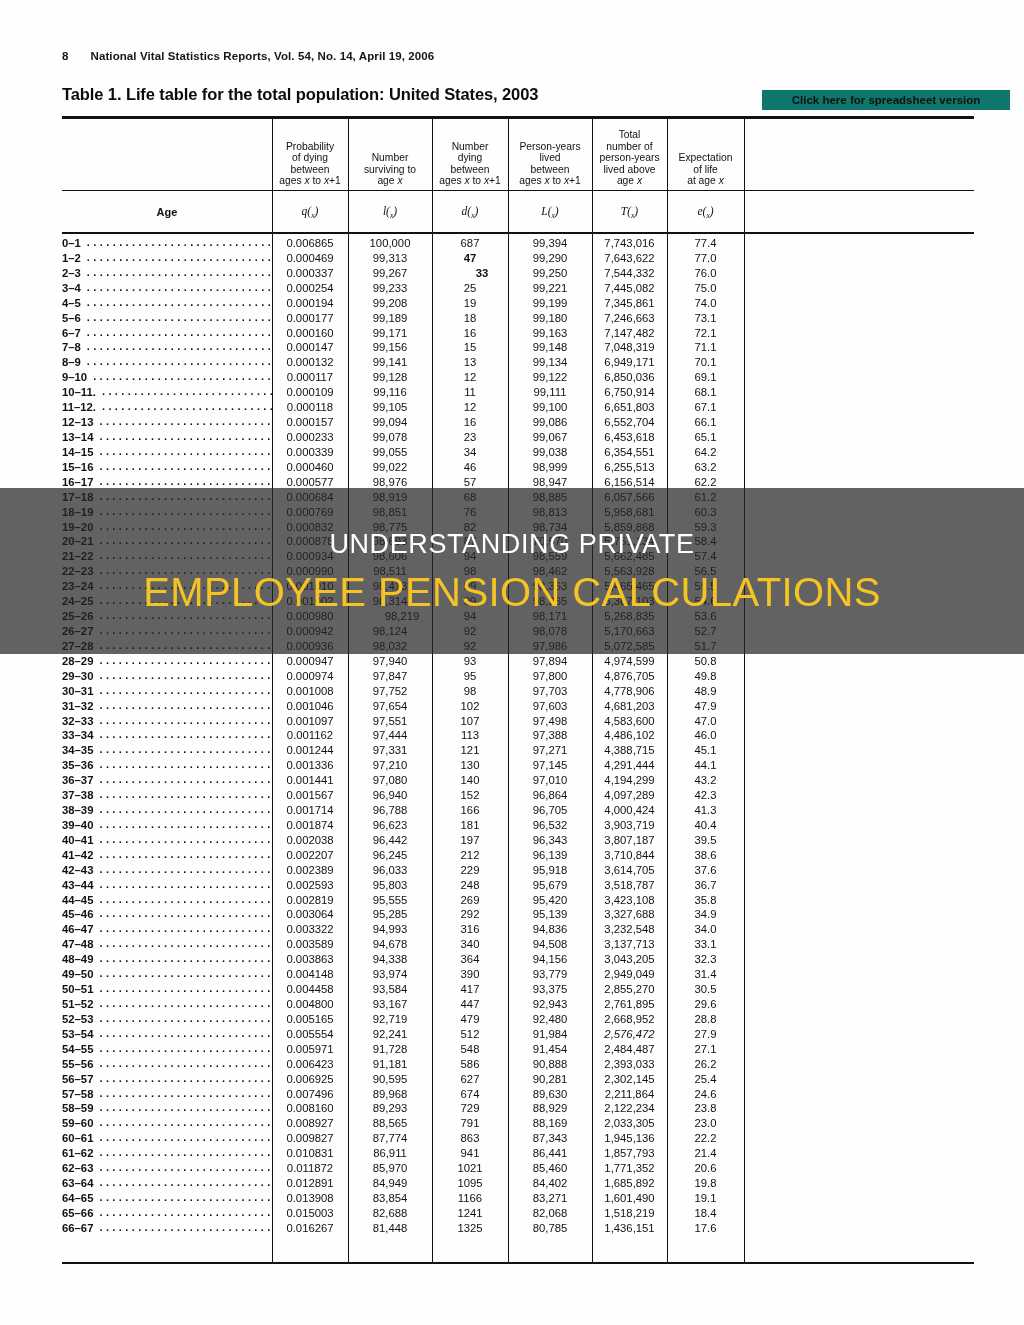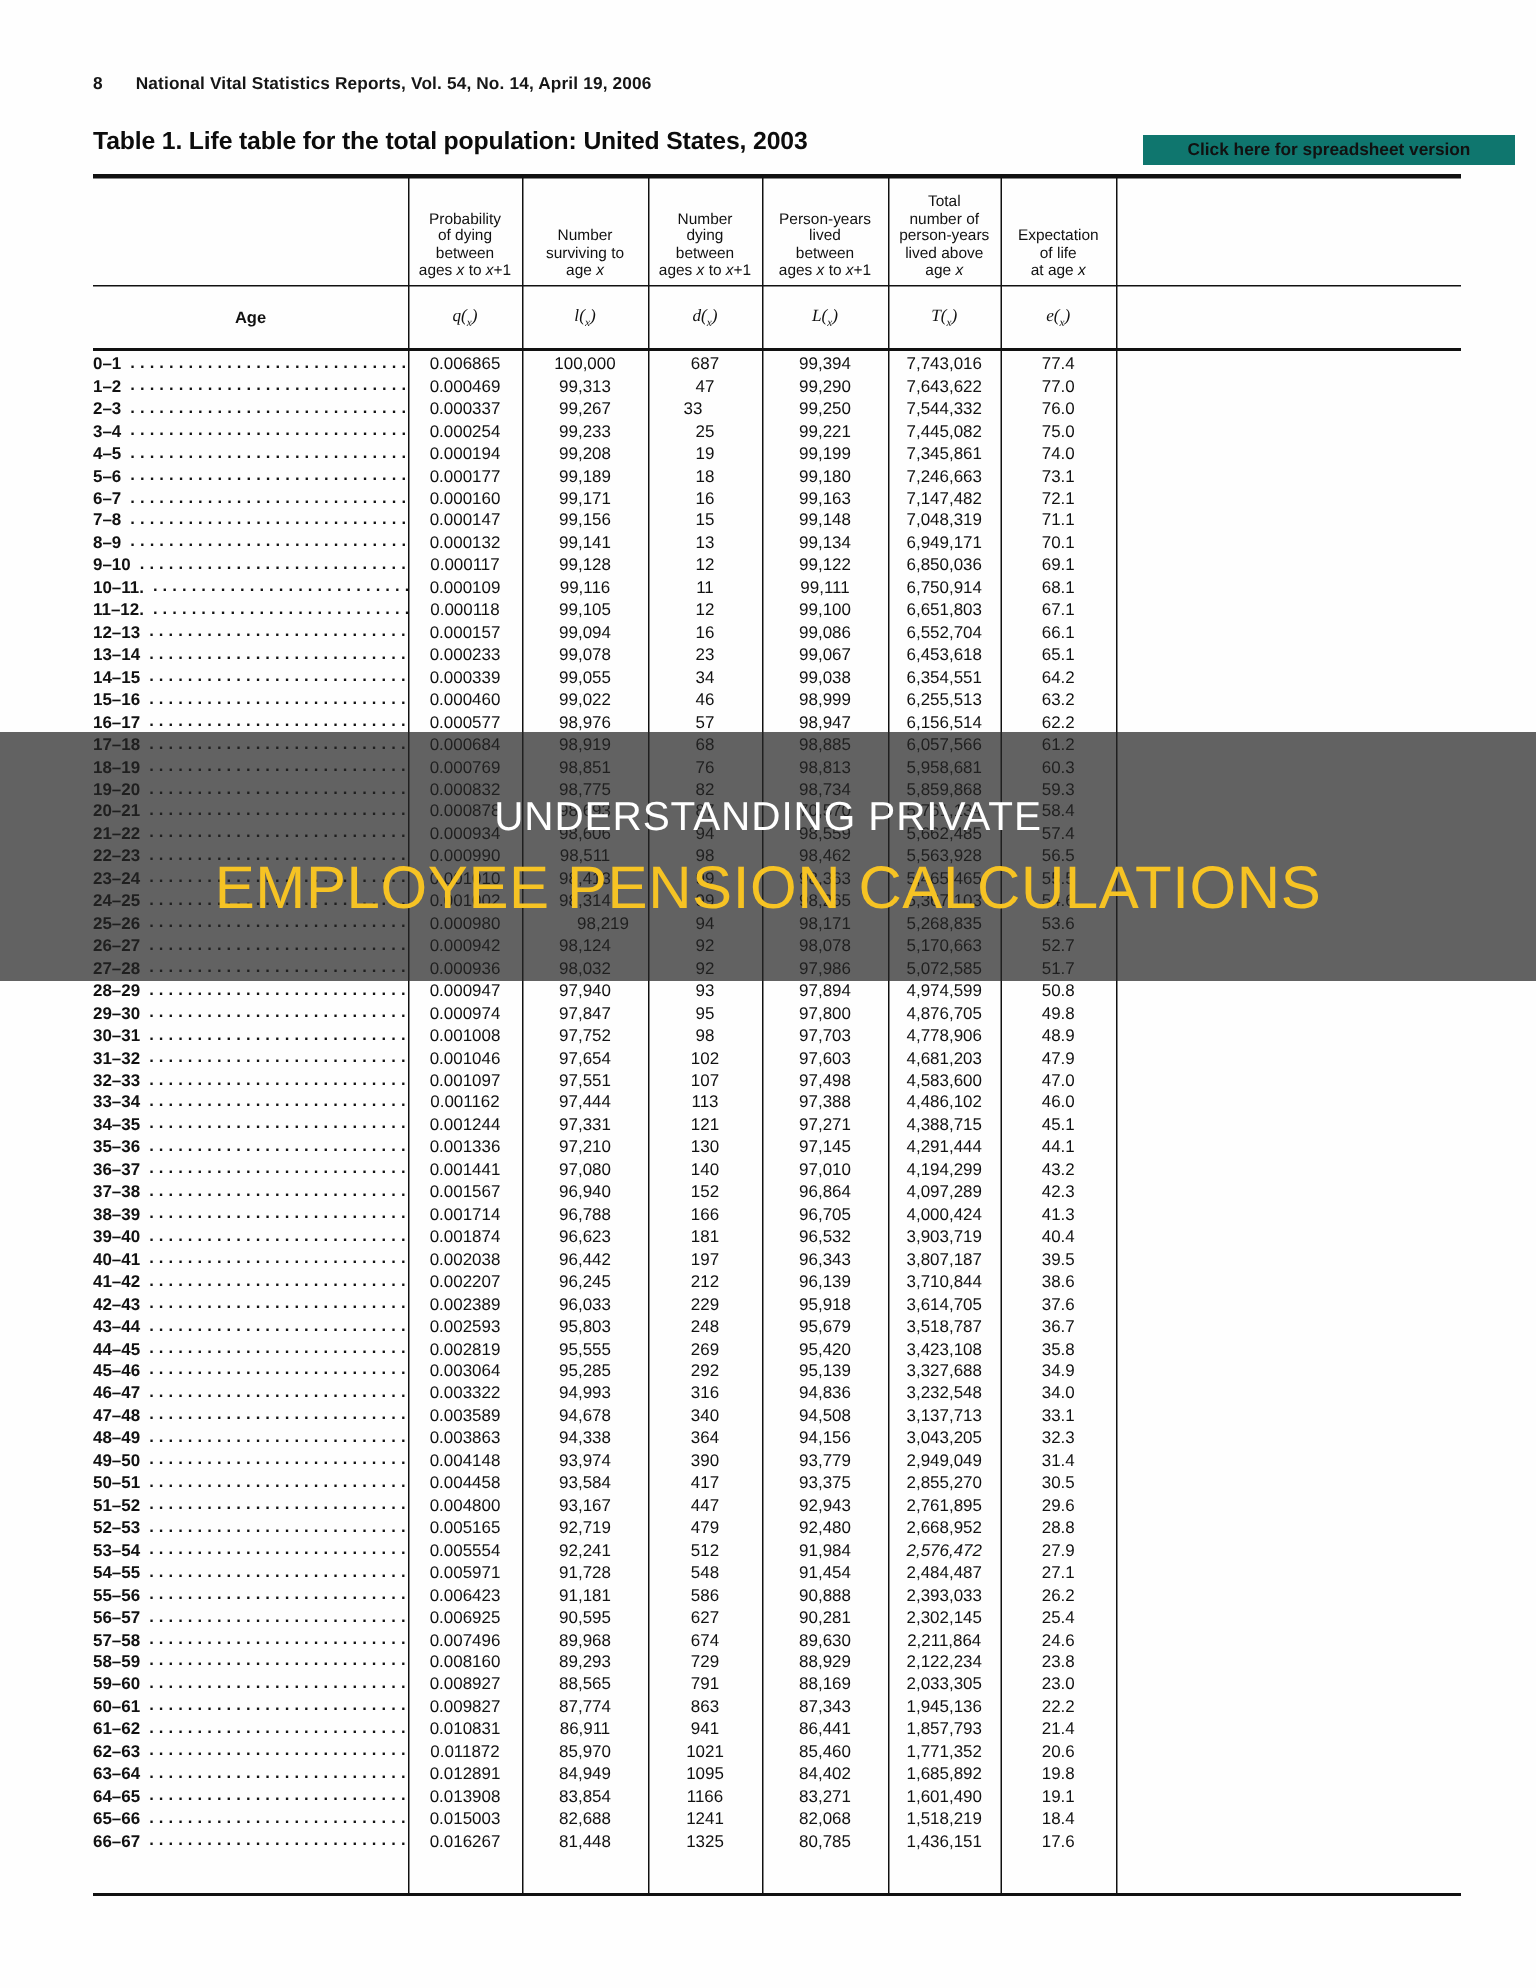--- a/index.html
+++ b/index.html
@@ -252,33 +252,33 @@
         <div class="c num" style="left: 530px; width: 75px;">7,743,016</div>
         <div class="c num" style="left: 605px; width: 77px;">77.4</div>
       </div>
       <div class="row">
         <div class="c age">
           <span class="lbl">1–2</span>
           <span class="dots">........................................</span>
         </div>
         <div class="c num" style="left: 210px; width: 76px;">0.000469</div>
         <div class="c num" style="left: 286px; width: 84px;">99,313</div>
-        <div class="c num" style="left: 370px; width: 76px;">47</div>
+        <div class="c num" style="left: 370px; width: 76px; font-weight: bold;">47</div>
         <div class="c num" style="left: 446px; width: 84px;">99,290</div>
         <div class="c num" style="left: 530px; width: 75px;">7,643,622</div>
         <div class="c num" style="left: 605px; width: 77px;">77.0</div>
       </div>
       <div class="row">
         <div class="c age">
           <span class="lbl">2–3</span>
           <span class="dots">........................................</span>
         </div>
         <div class="c num" style="left: 210px; width: 76px;">0.000337</div>
         <div class="c num" style="left: 286px; width: 84px;">99,267</div>
-        <div class="c num" style="left: 362px; width: 76px;">33</div>
+        <div class="c num" style="left: 382px; width: 76px; font-weight: bold;">33</div>
         <div class="c num" style="left: 446px; width: 84px;">99,250</div>
         <div class="c num" style="left: 530px; width: 75px;">7,544,332</div>
         <div class="c num" style="left: 605px; width: 77px;">76.0</div>
       </div>
       <div class="row">
         <div class="c age">
           <span class="lbl">3–4</span>
           <span class="dots">........................................</span>
         </div>
         <div class="c num" style="left: 210px; width: 76px;">0.000254</div>

